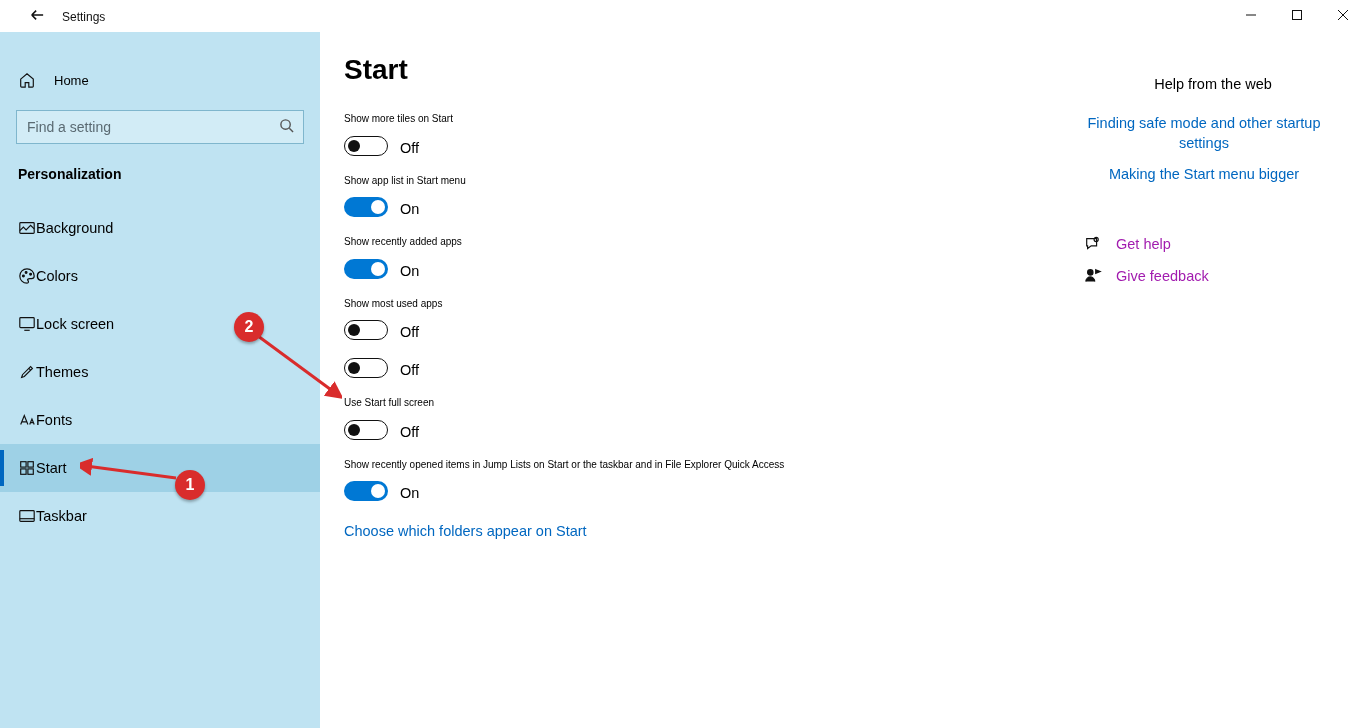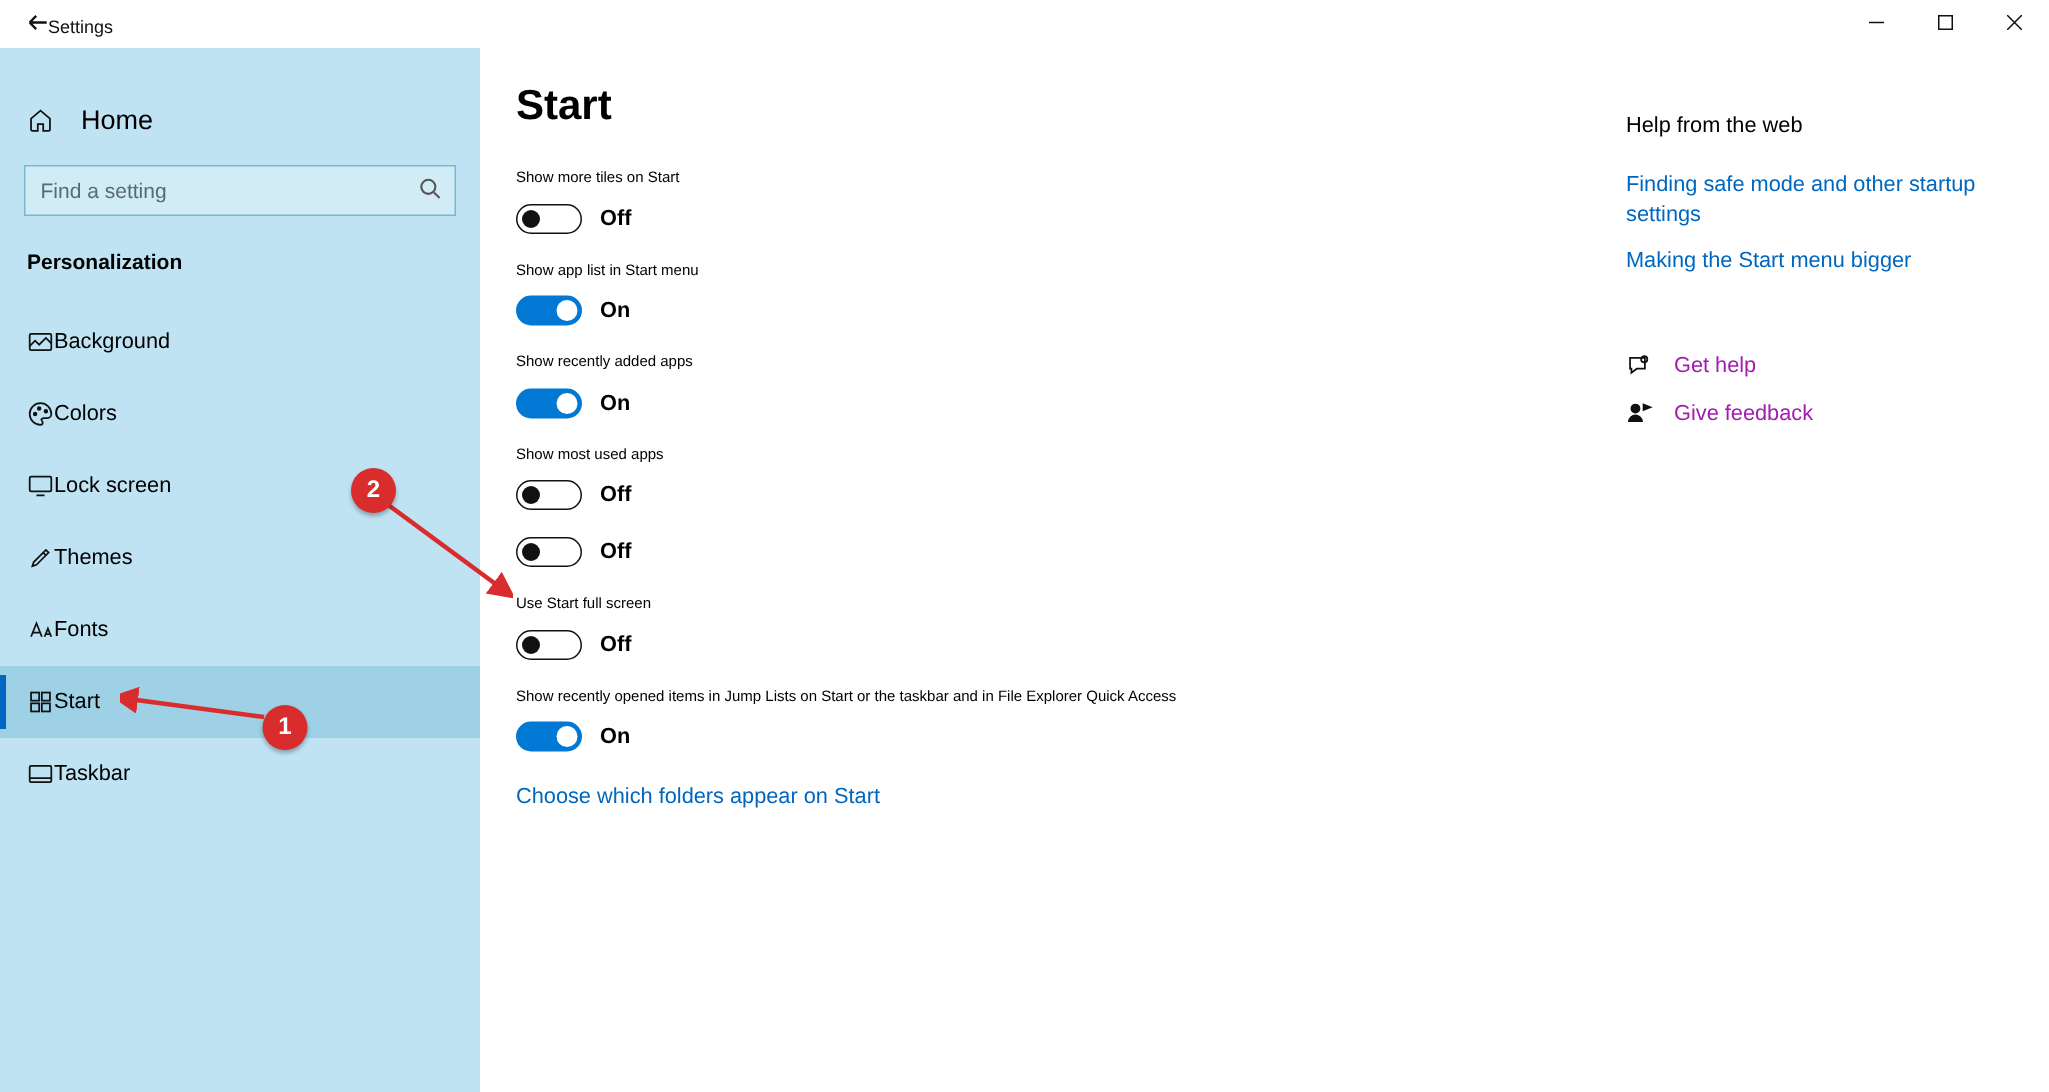--- a/index.html
+++ b/index.html
@@ -1,62 +1,62 @@
 <!DOCTYPE html>
 <html><head>
 <meta charset="utf-8">
 <style>
   * { box-sizing: border-box; margin: 0; padding: 0; font-family: "Segoe UI", -apple-system, sans-serif; }
   html, body { width: 1366px; height: 728px; background: #fff; overflow: hidden; }
   .root { display: flex; flex-direction: column; width: 100%; height: 100%; }
 
   
   .titlebar { display: flex; align-items: flex-start; height: 32px; }
-  .tb-left { display: flex; align-items: center; padding: 8px 0 0 18px; }
+  .tb-left { display: flex; align-items: center; gap: 18px; padding: 8px 0 0 30px; }
   .tb-title { font-size: 12px; color: #111; }
   .back-icon svg { width: 14px; height: 14px; stroke:#111; stroke-width:1.8; fill:none; }
   .tb-spacer { flex: 1; }
   .winbtn { width: 46px; height: 30px; display:flex; align-items:center; justify-content:center; }
   .winbtn svg { width:10px; height:10px; stroke:#111; stroke-width:1; fill:none; }
 
   .body { display:flex; flex:1; min-height:0; }
 
   
   .sidebar { width: 320px; background:#bfe3f2; padding-top: 26px; position:relative; }
   .home-row { display:flex; align-items:center; gap:18px; padding: 0 0 0 18px; height: 44px; cursor:default;}
-  .home-row span:last-child { font-size:18px; }
+  .home-row span:last-child { font-size:13px; }
   .icon { width:18px; height:18px; display:flex; align-items:center; justify-content:center; }
   .icon svg { stroke:#111; fill:none; stroke-width:1.3; }
   .search-wrap { margin: 8px 16px 22px 16px; position:relative; }
   .search { width:100%; height:34px; border:1px solid #7fb6cd; background:#d2ecf6; padding: 0 34px 0 10px; font-size:14px; color:#333; outline:none;}
   .search::placeholder { color:#5a6a72; }
   .search-icon { position:absolute; right:10px; top:8px; }
   .search-icon svg { width:15px; height:15px; stroke:#555; fill:none; stroke-width:1.5;}
   .category { font-size:14px; font-weight:600; padding: 0 0 0 18px; margin-bottom: 22px; }
   .navitem { display:flex; align-items:center; padding:0 0 0 18px; height:48px; font-size:14.5px; cursor:default; position:relative;}
   .navitem.selected { background:#9ed1e6; }
   .navitem.selected::before { content:''; position:absolute; left:0; top:6px; bottom:6px; width:4px; background:#0067c0; }
 
   
   .content { flex:1; display:flex; padding: 22px 0 0 24px; min-width:0; }
   .main { width: 700px; }
   .page-title { font-size:28px; font-weight:600; margin-bottom: 26px; }
   .setting { margin-bottom: 18px; }
   .setting-label { font-size:10px; margin-bottom:10px; max-width: 460px; line-height:1.35;}
-  .toggle-row { display:flex; align-items:center; gap:12px;font-weight:bold; }
+  .toggle-row { display:flex; align-items:flex-end; gap:12px; }
   .toggle { width:44px; height:20px; border-radius:10px; position:relative; cursor:pointer; }
   .toggle.off { border:1px solid #111; background:#fff; }
   .toggle.off::after { content:''; position:absolute; left:3px; top:3px; width:12px; height:12px; background:#111; border-radius:50%; }
   .toggle.on { background:#0078d4; }
   .toggle.on::after { content:''; position:absolute; right:3px; top:3px; width:14px; height:14px; background:#fff; border-radius:50%; }
   .toggle-state { font-size:14.5px; }
   .link { color:#0067c0; font-size:14.5px; cursor:pointer; display:inline-block; margin-top:4px;}
 
   
-  .aside { flex:1; padding: 22px 24px 0 40px; }
+  .aside { flex:1; padding: 22px 24px 0 40px; text-align: center; }
   .aside-title { font-size:14.5px; font-weight:400; margin-bottom: 22px; }
   .aside-link { color:#0067c0; font-size:14.5px; margin-bottom:12px; display:block; line-height:1.35; cursor:pointer; max-width:240px;}
   .aside-action { display:flex; align-items:center; gap:14px; margin-top:28px; }
   .aside-action + .aside-action { margin-top:14px; }
   .aside-action .icon svg { stroke:#111; fill:#111; }
   .aside-action a { color:#a21caf; font-size:14.5px; cursor:pointer;}
 
   
   .anno-badge { position:absolute; width:30px; height:30px; border-radius:50%; background:#d92c2c; color:#fff; font-weight:700; font-size:16px; display:flex; align-items:center; justify-content:center; box-shadow:0 2px 3px rgba(0,0,0,.3); z-index:50;}
   .anno-arrow { position:absolute; z-index:49; }

